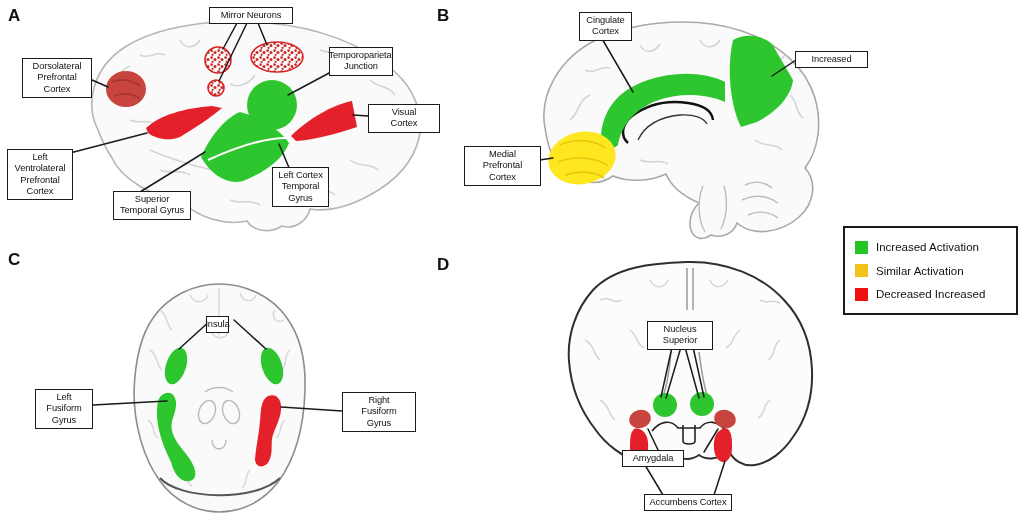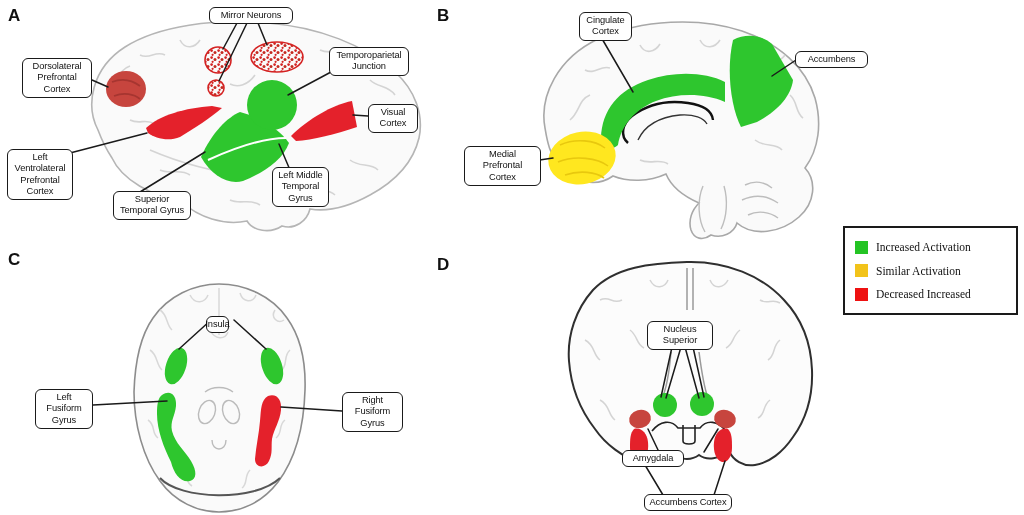--- a/index.html
+++ b/index.html
@@ -1,26 +1,26 @@
 <!DOCTYPE html>
 <html><head>
 <meta charset="utf-8">
 <style>
   html,body{margin:0;padding:0;background:#fff;}
   .figure{position:relative;width:1024px;height:515px;background:#fff;overflow:hidden;
           font-family:"Liberation Sans",sans-serif;}
   .figure svg{position:absolute;left:0;top:0;}
   .pletter{position:absolute;font-size:17px;font-weight:bold;color:#111;}
-  .rlabel{position:absolute;box-sizing:border-box;border:1.5px solid #1a1a1a;border-radius:6px;
+  .rlabel{position:absolute;box-sizing:border-box;border:1.5px solid #1a1a1a;border-radius:0;
           background:#fff;color:#111;font-size:9.3px;line-height:1.22;letter-spacing:-0.1px;
           text-align:center;white-space:pre-line;display:flex;align-items:center;justify-content:center;
           padding:2px 2px;min-height:15px;}
   .legend{position:absolute;left:843px;top:226px;width:175px;height:89px;box-sizing:border-box;
           border:2px solid #1a1a1a;background:#fff;display:flex;flex-direction:column;
-          justify-content:space-evenly;padding:2px 10px;font-family:Liberation Serif, serif;}
+          justify-content:space-evenly;padding:2px 10px;}
   .legend-row{display:flex;align-items:center;gap:8px;font-size:11.5px;color:#111;}
   .swatch{width:13px;height:13px;flex:0 0 13px;}
 </style>
 </head>
 <body>
 
 <div class="figure">
 
   <svg width="1024" height="515" viewBox="0 0 1024 515">
     <defs>
@@ -205,46 +205,46 @@
 
   <div class="pletter" style="left:8px;top:6px">A</div>
   <div class="pletter" style="left:437px;top:6px">B</div>
   <div class="pletter" style="left:8px;top:250px">C</div>
   <div class="pletter" style="left:437px;top:255px">D</div>
 
   <div class="rlabel" style="left:209px;top:7px;width:84px">Mirror Neurons</div>
   <div class="rlabel" style="left:22px;top:58px;width:70px">Dorsolateral
 Prefrontal
 Cortex</div>
-  <div class="rlabel" style="left:329px;top:47px;width:80px">Temporoparietal
+  <div class="rlabel" style="left:329px;top:47px;width:64px">Temporoparietal
 Junction</div>
-  <div class="rlabel" style="left:368px;top:104px;width:50px">Visual
+  <div class="rlabel" style="left:368px;top:104px;width:72px">Visual
 Cortex</div>
   <div class="rlabel" style="left:7px;top:149px;width:66px">Left
 Ventrolateral
 Prefrontal
 Cortex</div>
   <div class="rlabel" style="left:113px;top:191px;width:78px">Superior
 Temporal Gyrus</div>
-  <div class="rlabel" style="left:272px;top:167px;width:57px">Left Middle
+  <div class="rlabel" style="left:272px;top:167px;width:57px">Left Cortex
 Temporal
 Gyrus</div>
 
   <div class="rlabel" style="left:579px;top:12px;width:53px">Cingulate
 Cortex</div>
-  <div class="rlabel" style="left:795px;top:51px;width:73px">Accumbens</div>
+  <div class="rlabel" style="left:795px;top:51px;width:73px">Increased</div>
   <div class="rlabel" style="left:464px;top:146px;width:77px">Medial
 Prefrontal
 Cortex</div>
 
   <div class="rlabel" style="left:206px;top:316px;width:23px">Insula</div>
   <div class="rlabel" style="left:35px;top:389px;width:58px">Left
 Fusiform
 Gyrus</div>
-  <div class="rlabel" style="left:342px;top:392px;width:61px">Right
+  <div class="rlabel" style="left:342px;top:392px;width:74px">Right
 Fusiform
 Gyrus</div>
 
   <div class="rlabel" style="left:647px;top:321px;width:66px">Nucleus
 Superior</div>
   <div class="rlabel" style="left:622px;top:450px;width:62px">Amygdala</div>
   <div class="rlabel" style="left:644px;top:494px;width:88px">Accumbens Cortex</div>
 
   <div class="legend">
     <div class="legend-row">

